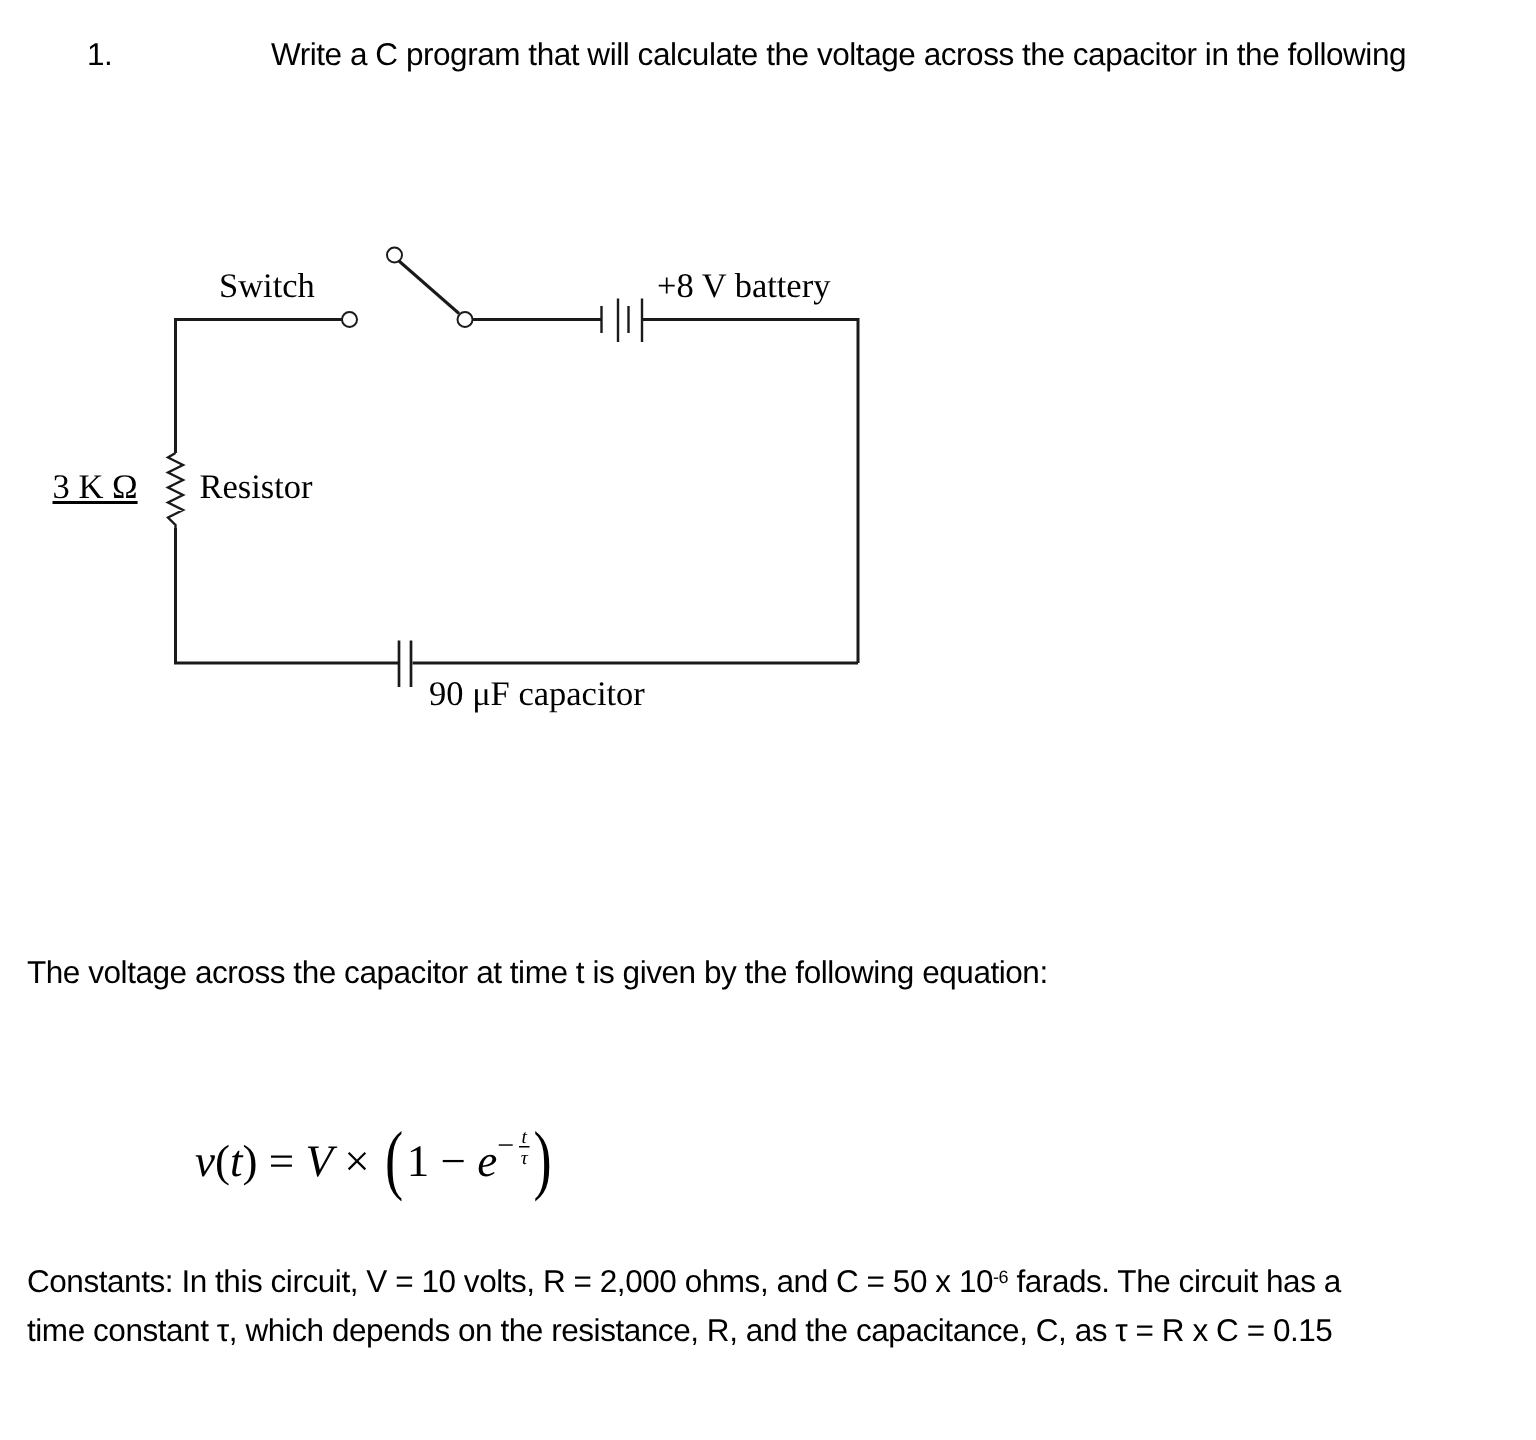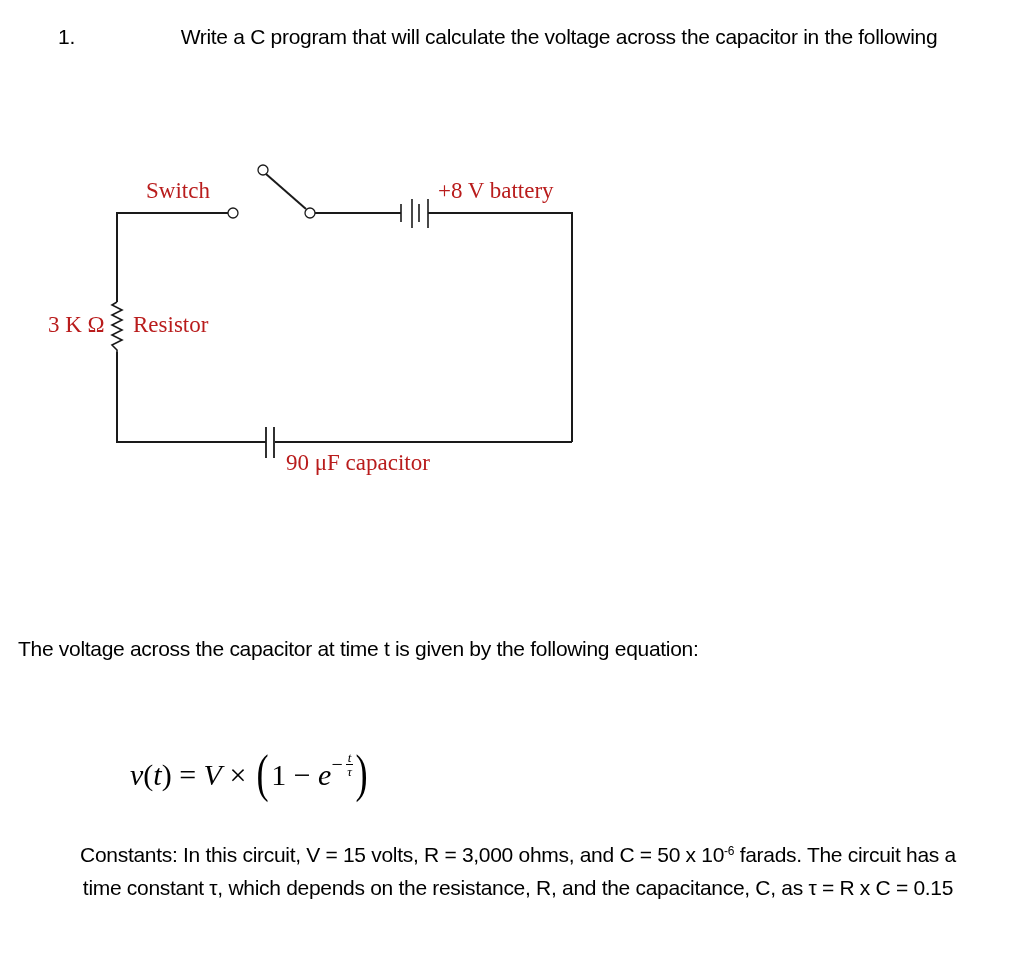--- a/index.html
+++ b/index.html
@@ -12,21 +12,20 @@
       height: 960px;
       position: relative;
       overflow: hidden;
       color: #000000;
     }
     .calibri {
       font-family: "Liberation Sans", "DejaVu Sans", sans-serif;
       font-size: 21px;
       line-height: 33px;
       letter-spacing: -0.3px;
-      text-align: center;
     }
     .question {
       position: absolute;
       left: 58px;
       top: 20px;
       width: 960px;
     }
     .q-num {
       position: absolute;
       left: 0;
@@ -44,21 +43,21 @@
       left: 0;
       top: 0;
       width: 1024px;
       height: 600px;
     }
     .circuit-label {
       position: absolute;
       font-family: "Liberation Serif", "DejaVu Serif", serif;
       font-size: 23px;
       white-space: nowrap;
-      color: #b91c1c;
+      color: #000000;
     }
     .eq-intro {
       position: absolute;
       left: 18px;
       top: 632px;
       white-space: nowrap;
     }
     .equation {
       position: absolute;
       left: 130px;
@@ -148,21 +147,21 @@
         <line x1="274" y1="427" x2="274" y2="458" stroke-width="1.8"></line>
       </g>
 
       <polyline points="266,442 117,442 117,352"></polyline>
 
       <polyline stroke-width="1.6" points="117,302 112,305 122,310 112,315 122,320 112,325 122,330 112,335 122,340 112,345 117,350 117,352"></polyline>
     </g>
   </svg>
   <span class="circuit-label" style="left:146px; top:178px;">Switch</span>
   <span class="circuit-label" style="left:438px; top:178px;">+8 V battery</span>
-  <span class="circuit-label" style="left:48px; top:312px;">3 K Ω</span>
+  <span class="circuit-label" style="left:35px; top:312px;text-decoration:underline;">3 K Ω</span>
   <span class="circuit-label" style="left:133px; top:312px;text-align:right;">Resistor</span>
   <span class="circuit-label" style="left:286px; top:450px;">90 μF capacitor</span>
 </div>
 
 <div class="eq-intro calibri">The voltage across the capacitor at time t is given by the following equation:</div>
 
 <div class="equation">
   <span class="it">v</span><span><span>(</span><span class="it">t</span><span>)</span></span>
   <span>=</span>
   <span class="it">V</span>
@@ -172,15 +171,15 @@
   <span class="it">e</span><span class="exp">
       <span>−</span>
       <span class="frac">
         <span class="num">t</span>
         <span class="den">τ</span>
       </span>
     </span><span class="paren">)</span>
 </div>
 
 <div class="constants calibri">
-  <span class="line"><span>Constants: In this circuit, V = 15 volts, R = 3,000 ohms, and C = 50 x 10</span><sup class="small">-6</sup><span> farads. The circuit has a</span></span>
+  <span class="line"><span>Constants: In this circuit, V = 10 volts, R = 2,000 ohms, and C = 50 x 10</span><sup class="small">-6</sup><span> farads. The circuit has a</span></span>
   <span class="line">time constant τ, which depends on the resistance, R, and the capacitance, C, as τ = R x C = 0.15</span>
 </div>
 
 </body></html>

